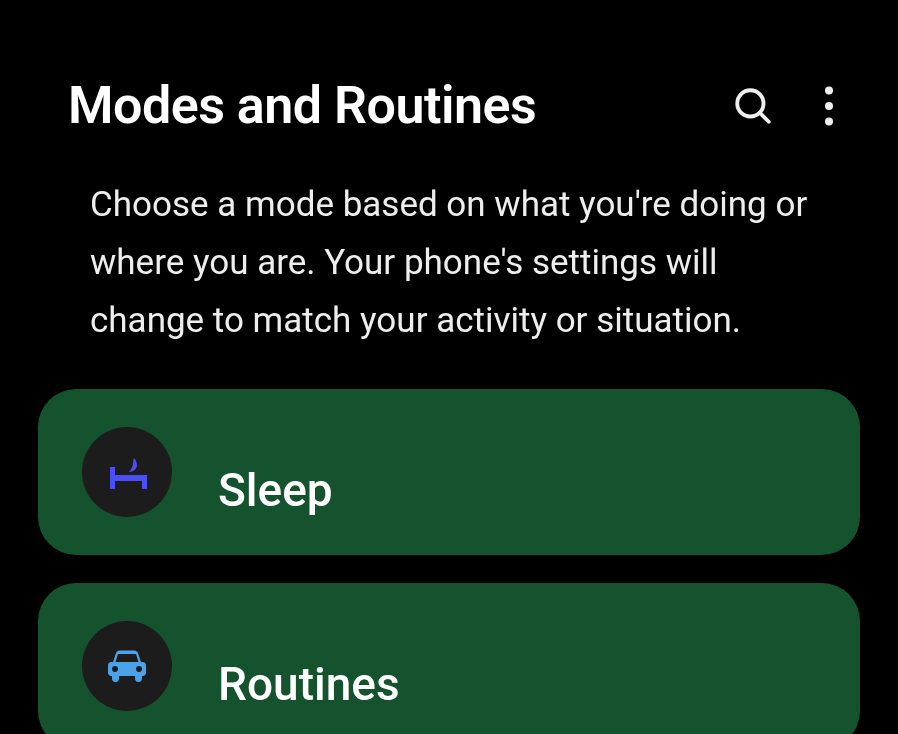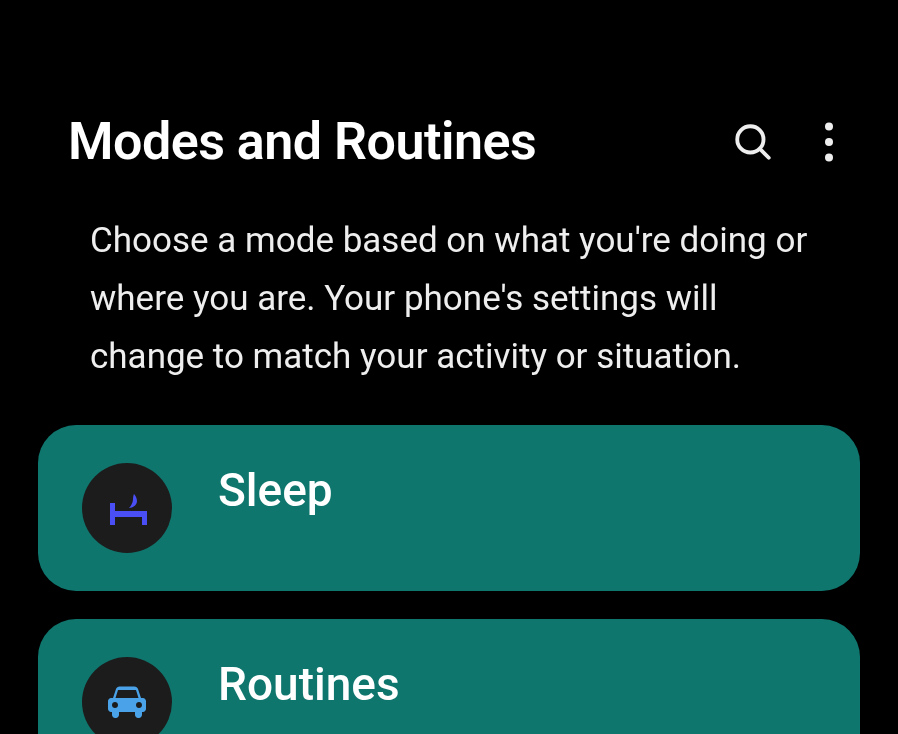--- a/index.html
+++ b/index.html
@@ -12,21 +12,21 @@
       width: 898px;
       height: 734px;
       font-family: -apple-system, BlinkMacSystemFont, 'Segoe UI', Roboto, sans-serif;
       color: #ffffff;
       overflow: hidden;
     }
     .header {
       display: flex;
       align-items: center;
       justify-content: space-between;
-      padding: 111px 60px 40px 68px;
+      padding: 75px 60px 40px 68px;
     }
     .title {
       font-size: 52px;
       font-weight: 600;
       color: #ffffff;
       letter-spacing: -0.5px;
     }
     .header-actions {
       display: flex;
       align-items: center;
@@ -48,25 +48,25 @@
       color: #eeeeee;
       font-weight: 400;
     }
     .modes-list {
       padding: 0 38px;
       display: flex;
       flex-direction: column;
       gap: 28px;
     }
     .mode-card {
-      background: #0f766e;
+      background: #14532d;
       border-radius: 38px;
       padding: 38px 44px;
       display: flex;
-      align-items: flex-start;
+      align-items: flex-end;
       gap: 46px;
       cursor: pointer;
     }
     .mode-icon-circle {
       width: 90px;
       height: 90px;
       border-radius: 50%;
       background: #1c1c1c;
       display: flex;
       align-items: center;

